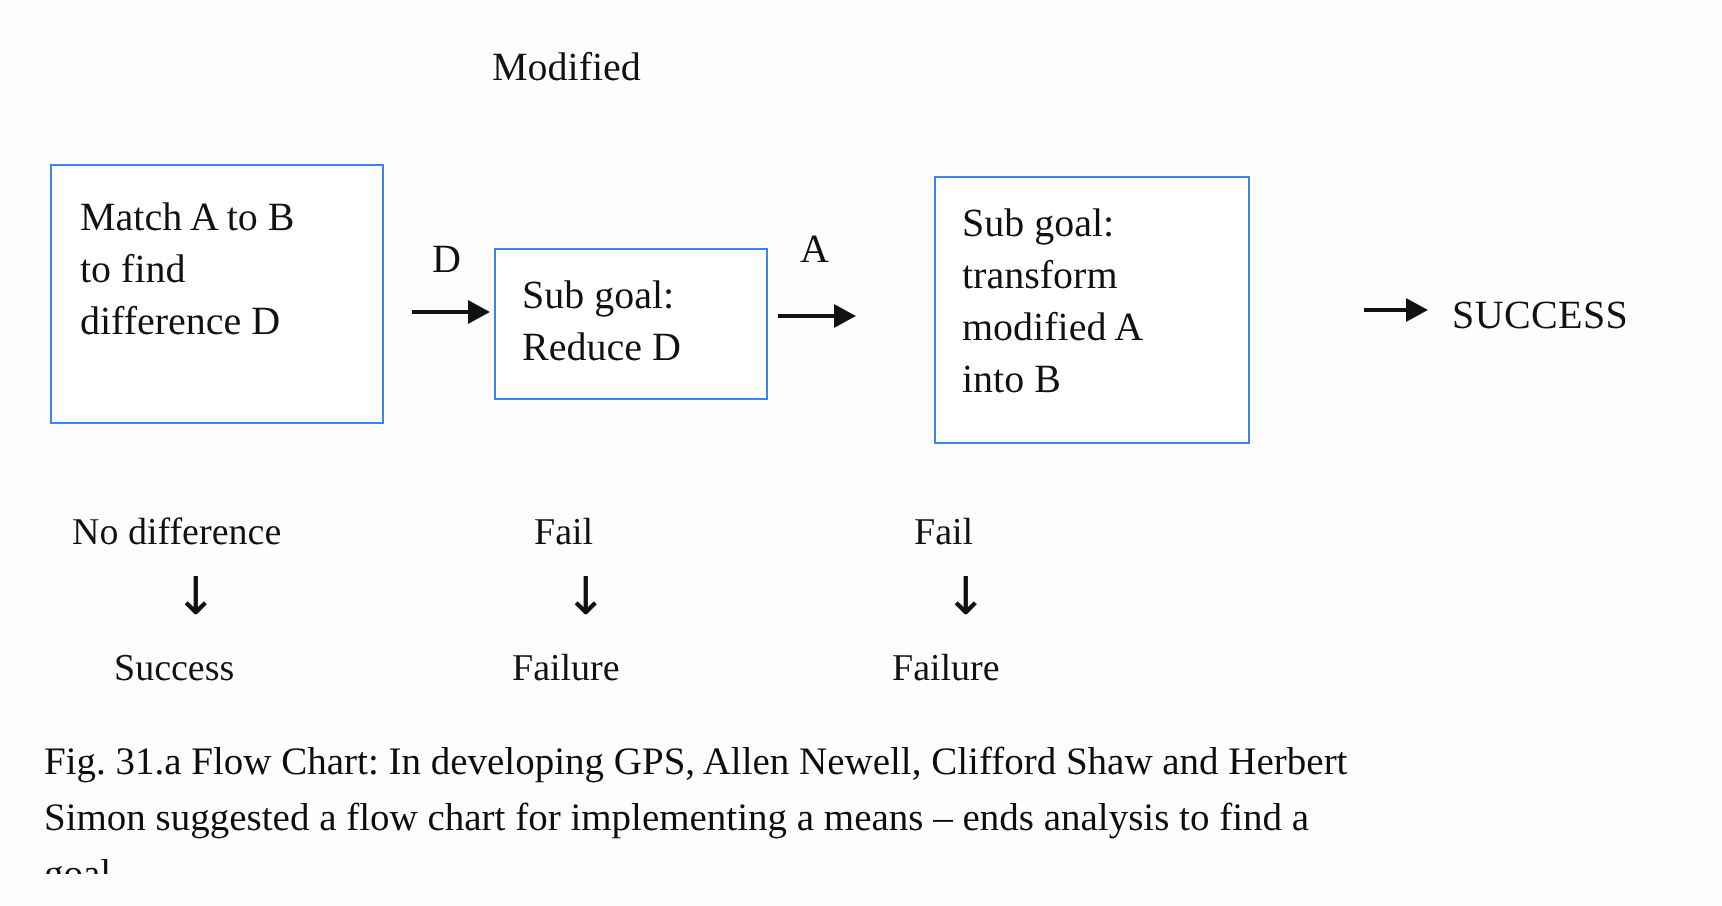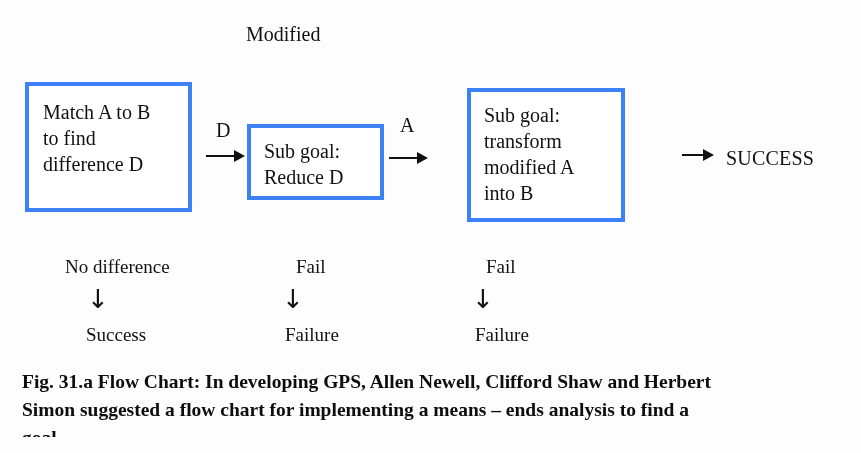--- a/index.html
+++ b/index.html
@@ -13,41 +13,41 @@
     height: 453px;
     background: #fdfdfd;
     overflow: hidden;
     font-family: "Liberation Serif", "DejaVu Serif", serif;
     color: #111111;
   }
 
   
   .box {
     position: absolute;
-    border: 4px solid #3b82f6;
+    border: 1px solid #3b82f6;
     background: #ffffff;
     box-sizing: border-box;
   }
   .box-text {
     position: absolute;
     font-size: 20px;
     line-height: 1.30;
     color: #111111;
     white-space: pre-line;
   }
 
   
   .label {
     position: absolute;
     font-size: 20px;
     line-height: 1.2;
     color: #111111;
     white-space: nowrap;
   }
-  .label-sm { font-size: 19px; margin-left: 29px; }
+  .label-sm { font-size: 19px; }
   .label-caps { font-size: 20px; letter-spacing: 0.2px; }
 
   
   .arrow-h {
     position: absolute;
     height: 12px;
   }
   .arrow-h .shaft {
     position: absolute;
     left: 0;
@@ -74,21 +74,21 @@
     font-family: "DejaVu Sans", sans-serif;
   }
 
   
   #caption {
     position: absolute;
     left: 22px;
     top: 368px;
     width: 820px;
     font-family: "Liberation Serif", "DejaVu Serif", serif;
-    font-weight: bold;
+    font-weight: normal;
     font-size: 19.5px;
     line-height: 28px;
     color: #0d0d0d;
   }
   #caption .cap-line { display: block; white-space: nowrap; }
   #caption .cap-line.clipped {
     height: 13px;
     overflow: hidden;
   }
 </style>

